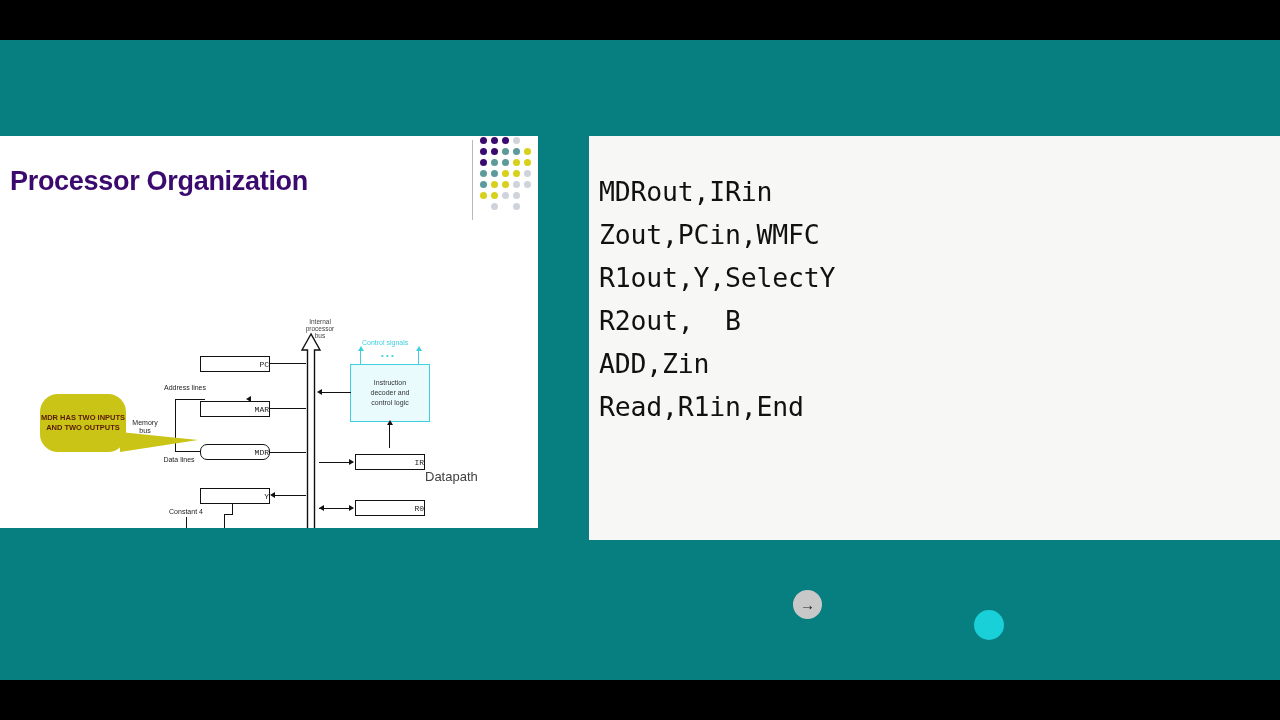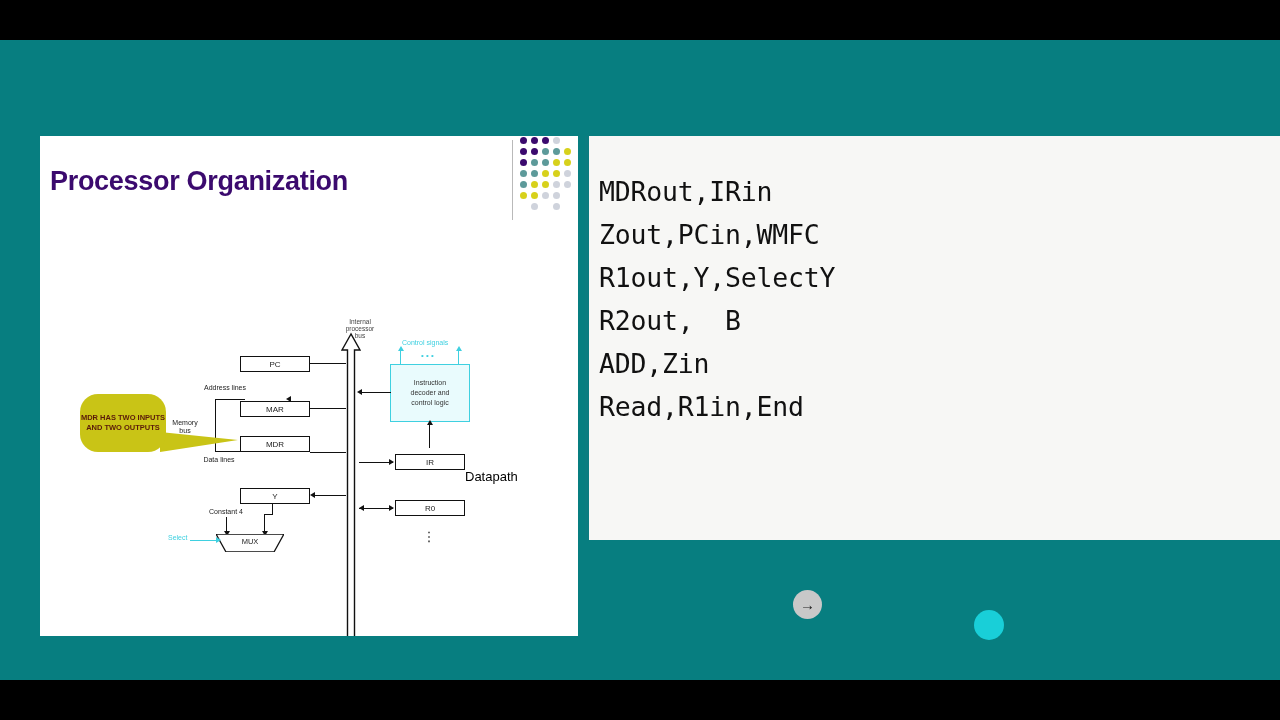--- a/index.html
+++ b/index.html
@@ -4,30 +4,30 @@
 <style>
   html,body{margin:0;padding:0;background:#000;}
   body{width:1280px;height:720px;overflow:hidden;font-family:"Liberation Sans",sans-serif;}
   #stage{position:relative;width:1280px;height:720px;background:#000;}
   .letterbox{position:absolute;left:0;width:1280px;background:#000;}
   #lb-top{top:0;height:40px;}
   #lb-bottom{top:680px;height:40px;}
   #teal{position:absolute;left:0;top:40px;width:1280px;height:640px;background:#077e80;}
 
   
-  #slide{position:absolute;left:0;top:136px;width:538px;height:500px;background:#ffffff;overflow:hidden;margin-left:40px;}
+  #slide{position:absolute;left:0;top:136px;width:538px;height:392px;background:#ffffff;overflow:hidden;}
   #slide-title{position:absolute;left:10px;top:30px;font-size:27px;font-weight:bold;color:#3b0a6e;letter-spacing:-.3px;white-space:nowrap;}
   #dotgrid{position:absolute;left:480px;top:1px;width:56px;height:72px;}
   #dotgrid i{position:absolute;width:7px;height:7px;border-radius:50%;display:block;}
   #dotrule{position:absolute;left:472px;top:4px;width:1px;height:80px;background:#b9b9b9;}
-  #datapath-label{position:absolute;left:425px;top:333px;font-size:13px;color:#000000;}
+  #datapath-label{position:absolute;left:425px;top:333px;font-size:13px;color:#404040;}
 
   
   .reg{position:absolute;border:1.4px solid #111;background:#fff;box-sizing:border-box;
-       font-size:8px;color:#222;display:flex;align-items:center;justify-content:center;}
+       font-size:8px;color:#222;display:flex;align-items:center;justify-content:flex-end;font-family:Liberation Mono, monospace;}
   .wire{position:absolute;background:#111;}
   .wh{height:1.3px;} .wv{width:1.3px;}
   .dlbl{position:absolute;font-size:7px;color:#222;line-height:8px;text-align:center;}
   .clbl{position:absolute;font-size:7px;color:#3fd0e0;line-height:8px;}
   .cwire{position:absolute;background:#3fd0e0;}
   .arrowR{position:absolute;width:0;height:0;border-top:3px solid transparent;border-bottom:3px solid transparent;border-left:5px solid #111;}
   .arrowL{position:absolute;width:0;height:0;border-top:3px solid transparent;border-bottom:3px solid transparent;border-right:5px solid #111;}
   .arrowD{position:absolute;width:0;height:0;border-left:3px solid transparent;border-right:3px solid transparent;border-top:5px solid #111;}
   .arrowU{position:absolute;width:0;height:0;border-left:3px solid transparent;border-right:3px solid transparent;border-bottom:5px solid #111;}
   .carrowU{position:absolute;width:0;height:0;border-left:3px solid transparent;border-right:3px solid transparent;border-bottom:5px solid #3fd0e0;}
@@ -117,21 +117,21 @@
 
     <div class="reg" style="left:200px;top:265px;width:70px;height:16px;">
       <span>MAR</span>
       </div>
     <div class="wire wh" style="left:270px;top:272px;width:36px;"></div>
     <div class="arrowL" style="left:246px;top:260px;"></div>
     <div class="wire wh" style="left:175px;top:263px;width:30px;"></div>
     <div class="wire wv" style="left:175px;top:263px;height:52px;"></div>
     <div class="wire wh" style="left:175px;top:315px;width:30px;"></div>
 
-    <div class="reg" style="left:200px;top:300px;width:70px;height:16px;">
+    <div class="reg" style="left:200px;top:308px;width:70px;height:16px;border-radius:7px;">
       <span>MDR</span>
       </div>
     <div class="wire wh" style="left:270px;top:316px;width:36px;"></div>
 
     <div class="reg" style="left:200px;top:352px;width:70px;height:16px;">
       <span>Y</span>
       </div>
     <div class="wire wh" style="left:272px;top:359px;width:34px;"></div>
     <div class="arrowL" style="left:270px;top:356px;"></div>
 

